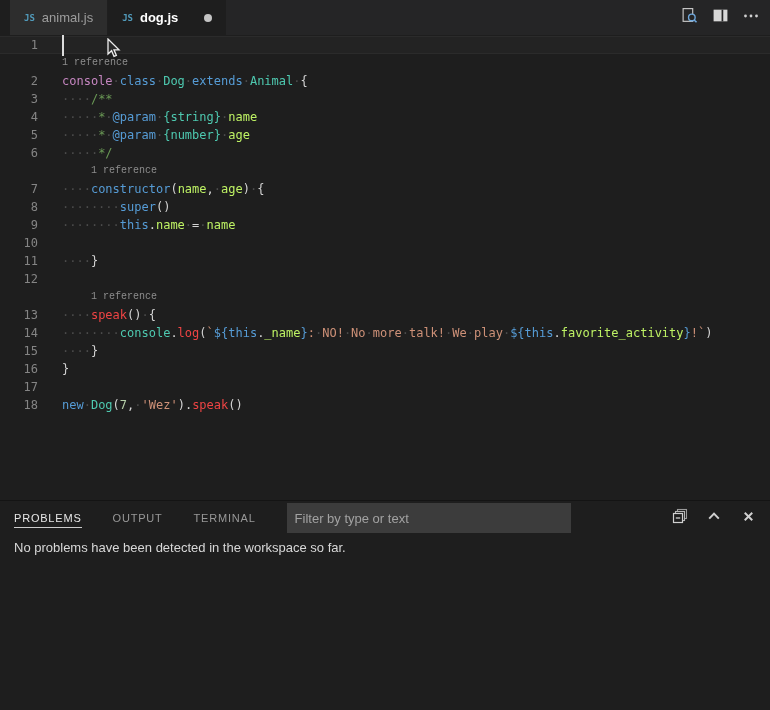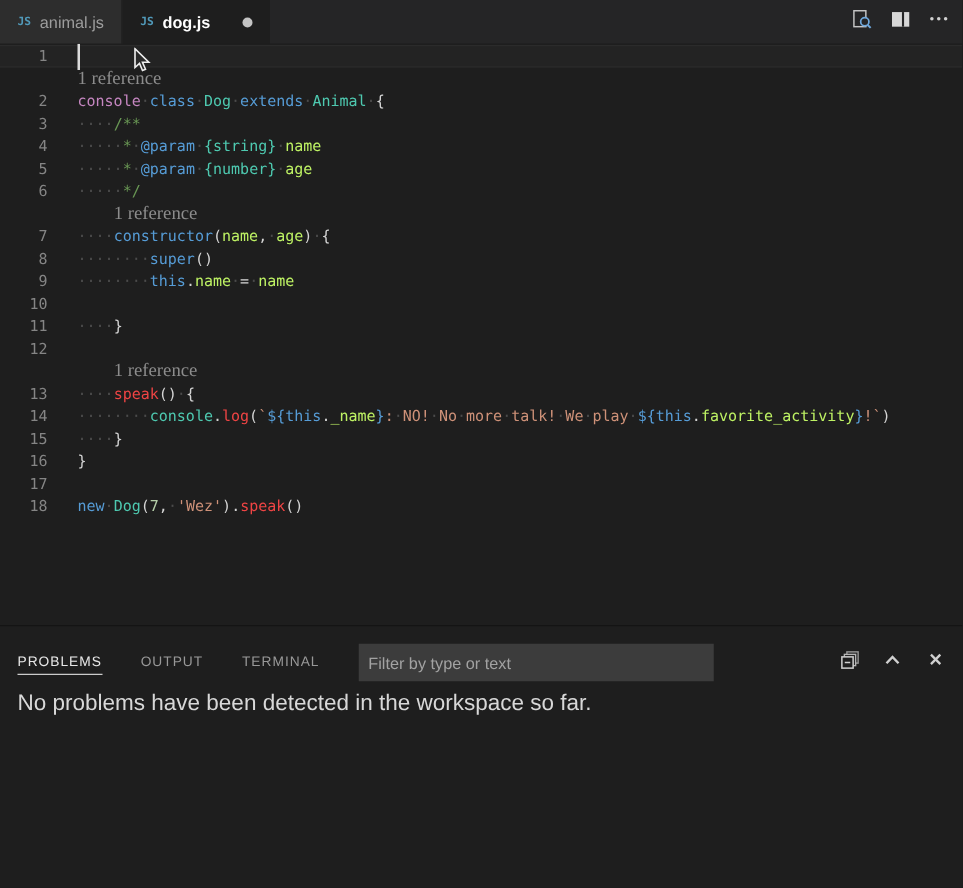--- a/index.html
+++ b/index.html
@@ -1,65 +1,65 @@
 <!DOCTYPE html>
 <html><head>
 <meta charset="utf-8">
 <style>
   * { box-sizing: border-box; margin: 0; padding: 0; }
   html,body { width: 770px; height: 710px; overflow: hidden; }
   body { background: #1e1e1e; font-family: "Liberation Sans", sans-serif; }
   .window { width: 770px; height: 710px; display: flex; flex-direction: column; }
 
   
-  .tabbar { height: 35px; flex: none; background: #252526; display: flex; align-items: stretch; }
+  .tabbar { height: 35px; flex: none; background: #252526; display: flex; align-items: stretch; margin-left: 10px; }
   .tabs { display: flex; align-items: stretch; }
   .tab { display: flex; align-items: center; padding: 0 14px; font-size: 13px; cursor: pointer; }
   .tab.inactive { background: #2d2d2d; color: #9d9d9d; border-right: 1px solid #1f1f1f; }
   .tab.active { background: #1e1e1e; color: #ffffff; font-weight: 700; }
   .js-icon { color: #519aba; font-size: 9px; font-weight: bold; margin-right: 7px;
              font-family: "DejaVu Sans Mono", monospace; letter-spacing: 0; }
   .mod-dot { width: 8px; height: 8px; border-radius: 50%; background: #c4c4c4; margin-left: 26px; }
   .tab-actions { margin-left: auto; display: flex; align-items: center; gap: 11px; padding-right: 9px; }
   .action-btn { width: 20px; height: 20px; display: flex; align-items: center; justify-content: center; cursor: pointer; }
 
   
   .editor { flex: 1; position: relative; background: #1e1e1e; padding-top: 1px; overflow: hidden; }
   .row { display: flex; height: 18px; line-height: 18px;
          font-family: "DejaVu Sans Mono", monospace; font-size: 12px; }
   .row.current { background: #232323; box-shadow: inset 0 1px 0 #2b2b2b, inset 0 -1px 0 #2b2b2b; }
   .gutter { width: 38px; flex: none; text-align: right; color: #858585; font-size: 12px; }
   .lcontent { padding-left: 24px; white-space: pre; }
-  .lens { font-family: Liberation Serif, serif; font-size: 15px; color: #8c8c8c;
+  .lens { font-family: Liberation Mono, monospace; font-size: 10px; color: #8c8c8c;
           line-height: 18px; cursor: pointer; }
   .tok-kw  { color: #569cd6; }
   .tok-ctrl{ color: #c586c0; }
   .tok-cls { color: #4ec9b0; }
   .tok-var { color: #bef264; }
   .tok-fn  { color: #ef4444; }
   .tok-str { color: #ce9178; }
   .tok-num { color: #b5cea8; }
   .tok-com { color: #6a9955; }
   .tok-pln { color: #d4d4d4; }
   .tok-ws  { color: #4b4b4b; }
   .caret { position: absolute; left: 62px; top: 0px; width: 2px; height: 21px; background: #dcdcdc; }
   .mouse { position: absolute; left: 107px; top: 3px; }
 
   
   .panel { flex: none; height: 210px; background: #1e1e1e; border-top: 1px solid #141414; }
-  .panel-header { height: 34px; display: flex; align-items: center; padding: 0 8px 0 14px; margin-top: 12px; }
+  .panel-header { height: 34px; display: flex; align-items: center; padding: 0 8px 0 14px; }
   .ptab { font-size: 11px; letter-spacing: 0.8px; color: #989898; margin-right: 31px;
           padding: 4px 0 3px; cursor: pointer; border-bottom: 1px solid transparent; }
   .ptab.active { color: #e7e7e7; border-bottom: 1px solid #cccccc; }
   .pfilter { margin-left: 0px; width: 284px; height: 24px; background: #3c3c3c; border: none;
              outline: none; color: #cccccc; font-size: 13px; padding: 15px 8px;
              font-family: "Liberation Sans", sans-serif; flex: none; }
   .pfilter::placeholder { color: #a2a2a2; }
   .panel-actions { margin-left: auto; display: flex; align-items: center; gap: 14px; padding-right: 4px; }
-  .pmsg { padding: 5px 14px; font-size: 18px; color: #d8d8d8; }
+  .pmsg { padding: 5px 14px; font-size: 13px; color: #d8d8d8; }
 </style>
 </head>
 <body>
 
 <div class="window">
 
   <div class="tabbar">
     <div class="tabs">
         <div class="tab inactive">
           <span class="js-icon">JS</span>

